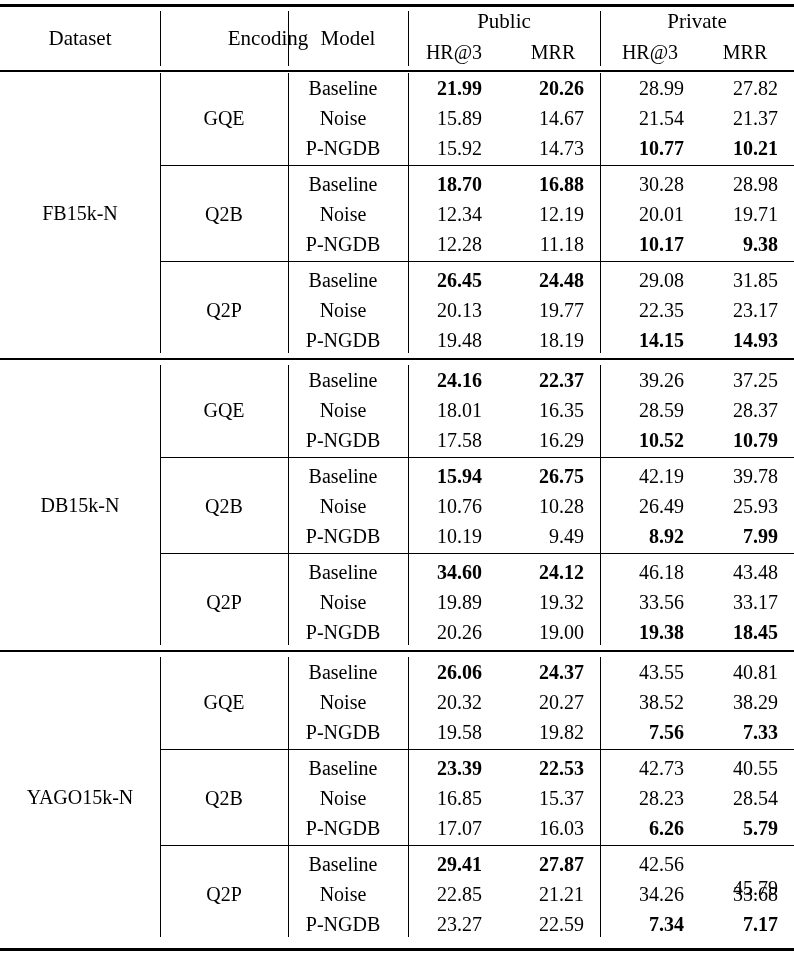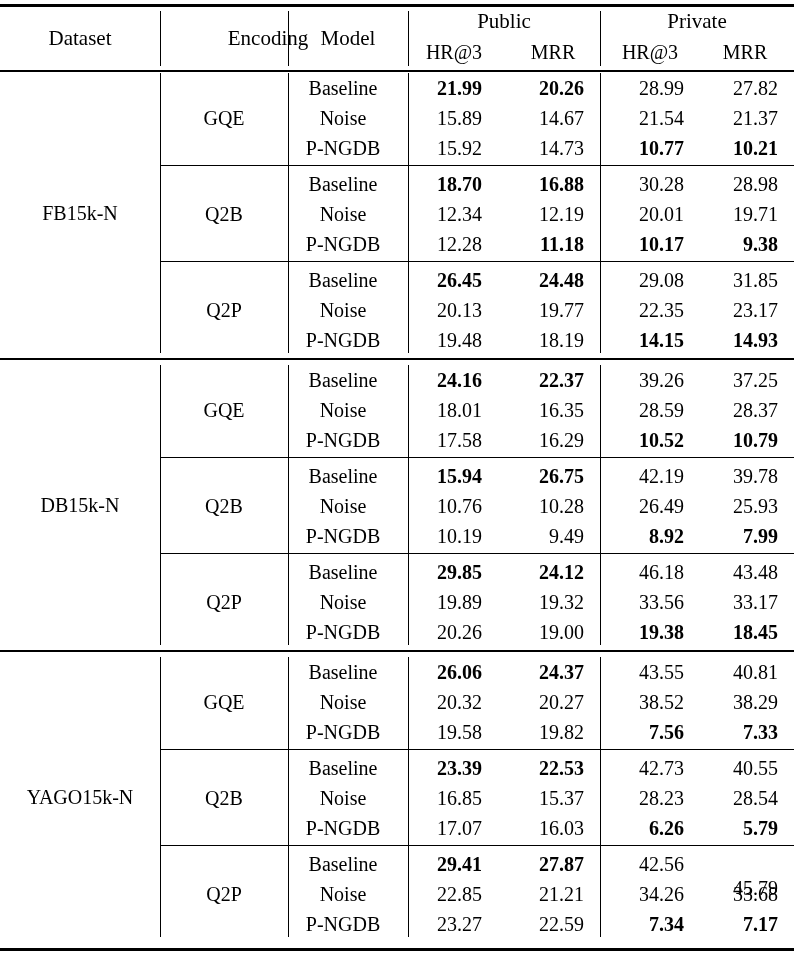--- a/index.html
+++ b/index.html
@@ -136,21 +136,21 @@
       <div class="cell c-num1 bold" style="top: 174px;">16.88</div>
       <div class="cell c-num2" style="top: 174px;">30.28</div>
       <div class="cell c-num3" style="top: 174px;">28.98</div>
       <div class="cell c-model" style="top: 204px;">Noise</div>
       <div class="cell c-num0" style="top: 204px;">12.34</div>
       <div class="cell c-num1" style="top: 204px;">12.19</div>
       <div class="cell c-num2" style="top: 204px;">20.01</div>
       <div class="cell c-num3" style="top: 204px;">19.71</div>
       <div class="cell c-model" style="top: 234px;">P-NGDB</div>
       <div class="cell c-num0" style="top: 234px;">12.28</div>
-      <div class="cell c-num1" style="top: 234px; font-weight: bold;">11.18</div>
+      <div class="cell c-num1" style="top: 234px;">11.18</div>
       <div class="cell c-num2 bold" style="top: 234px;">10.17</div>
       <div class="cell c-num3 bold" style="top: 234px;">9.38</div>
       <div class="cell c-encoding" style="top: 204px;">Q2B</div>
       <div class="cmidrule" style="top: 261px;"></div>
       <div class="cell c-model" style="top: 270px;">Baseline</div>
       <div class="cell c-num0 bold" style="top: 270px;">26.45</div>
       <div class="cell c-num1 bold" style="top: 270px;">24.48</div>
       <div class="cell c-num2" style="top: 270px;">29.08</div>
       <div class="cell c-num3" style="top: 270px;">31.85</div>
       <div class="cell c-model" style="top: 300px;">Noise</div>
@@ -198,21 +198,21 @@
       <div class="cell c-num2" style="top: 496px;">26.49</div>
       <div class="cell c-num3" style="top: 496px;">25.93</div>
       <div class="cell c-model" style="top: 526px;">P-NGDB</div>
       <div class="cell c-num0" style="top: 526px;">10.19</div>
       <div class="cell c-num1" style="top: 526px;">9.49</div>
       <div class="cell c-num2 bold" style="top: 526px;">8.92</div>
       <div class="cell c-num3 bold" style="top: 526px;">7.99</div>
       <div class="cell c-encoding" style="top: 496px;">Q2B</div>
       <div class="cmidrule" style="top: 553px;"></div>
       <div class="cell c-model" style="top: 562px;">Baseline</div>
-      <div class="cell c-num0 bold" style="top: 562px;">29.85</div>
+      <div class="cell c-num0 bold" style="top: 562px;">34.60</div>
       <div class="cell c-num1 bold" style="top: 562px;">24.12</div>
       <div class="cell c-num2" style="top: 562px;">46.18</div>
       <div class="cell c-num3" style="top: 562px;">43.48</div>
       <div class="cell c-model" style="top: 592px;">Noise</div>
       <div class="cell c-num0" style="top: 592px;">19.89</div>
       <div class="cell c-num1" style="top: 592px;">19.32</div>
       <div class="cell c-num2" style="top: 592px;">33.56</div>
       <div class="cell c-num3" style="top: 592px;">33.17</div>
       <div class="cell c-model" style="top: 622px;">P-NGDB</div>
       <div class="cell c-num0" style="top: 622px;">20.26</div>

